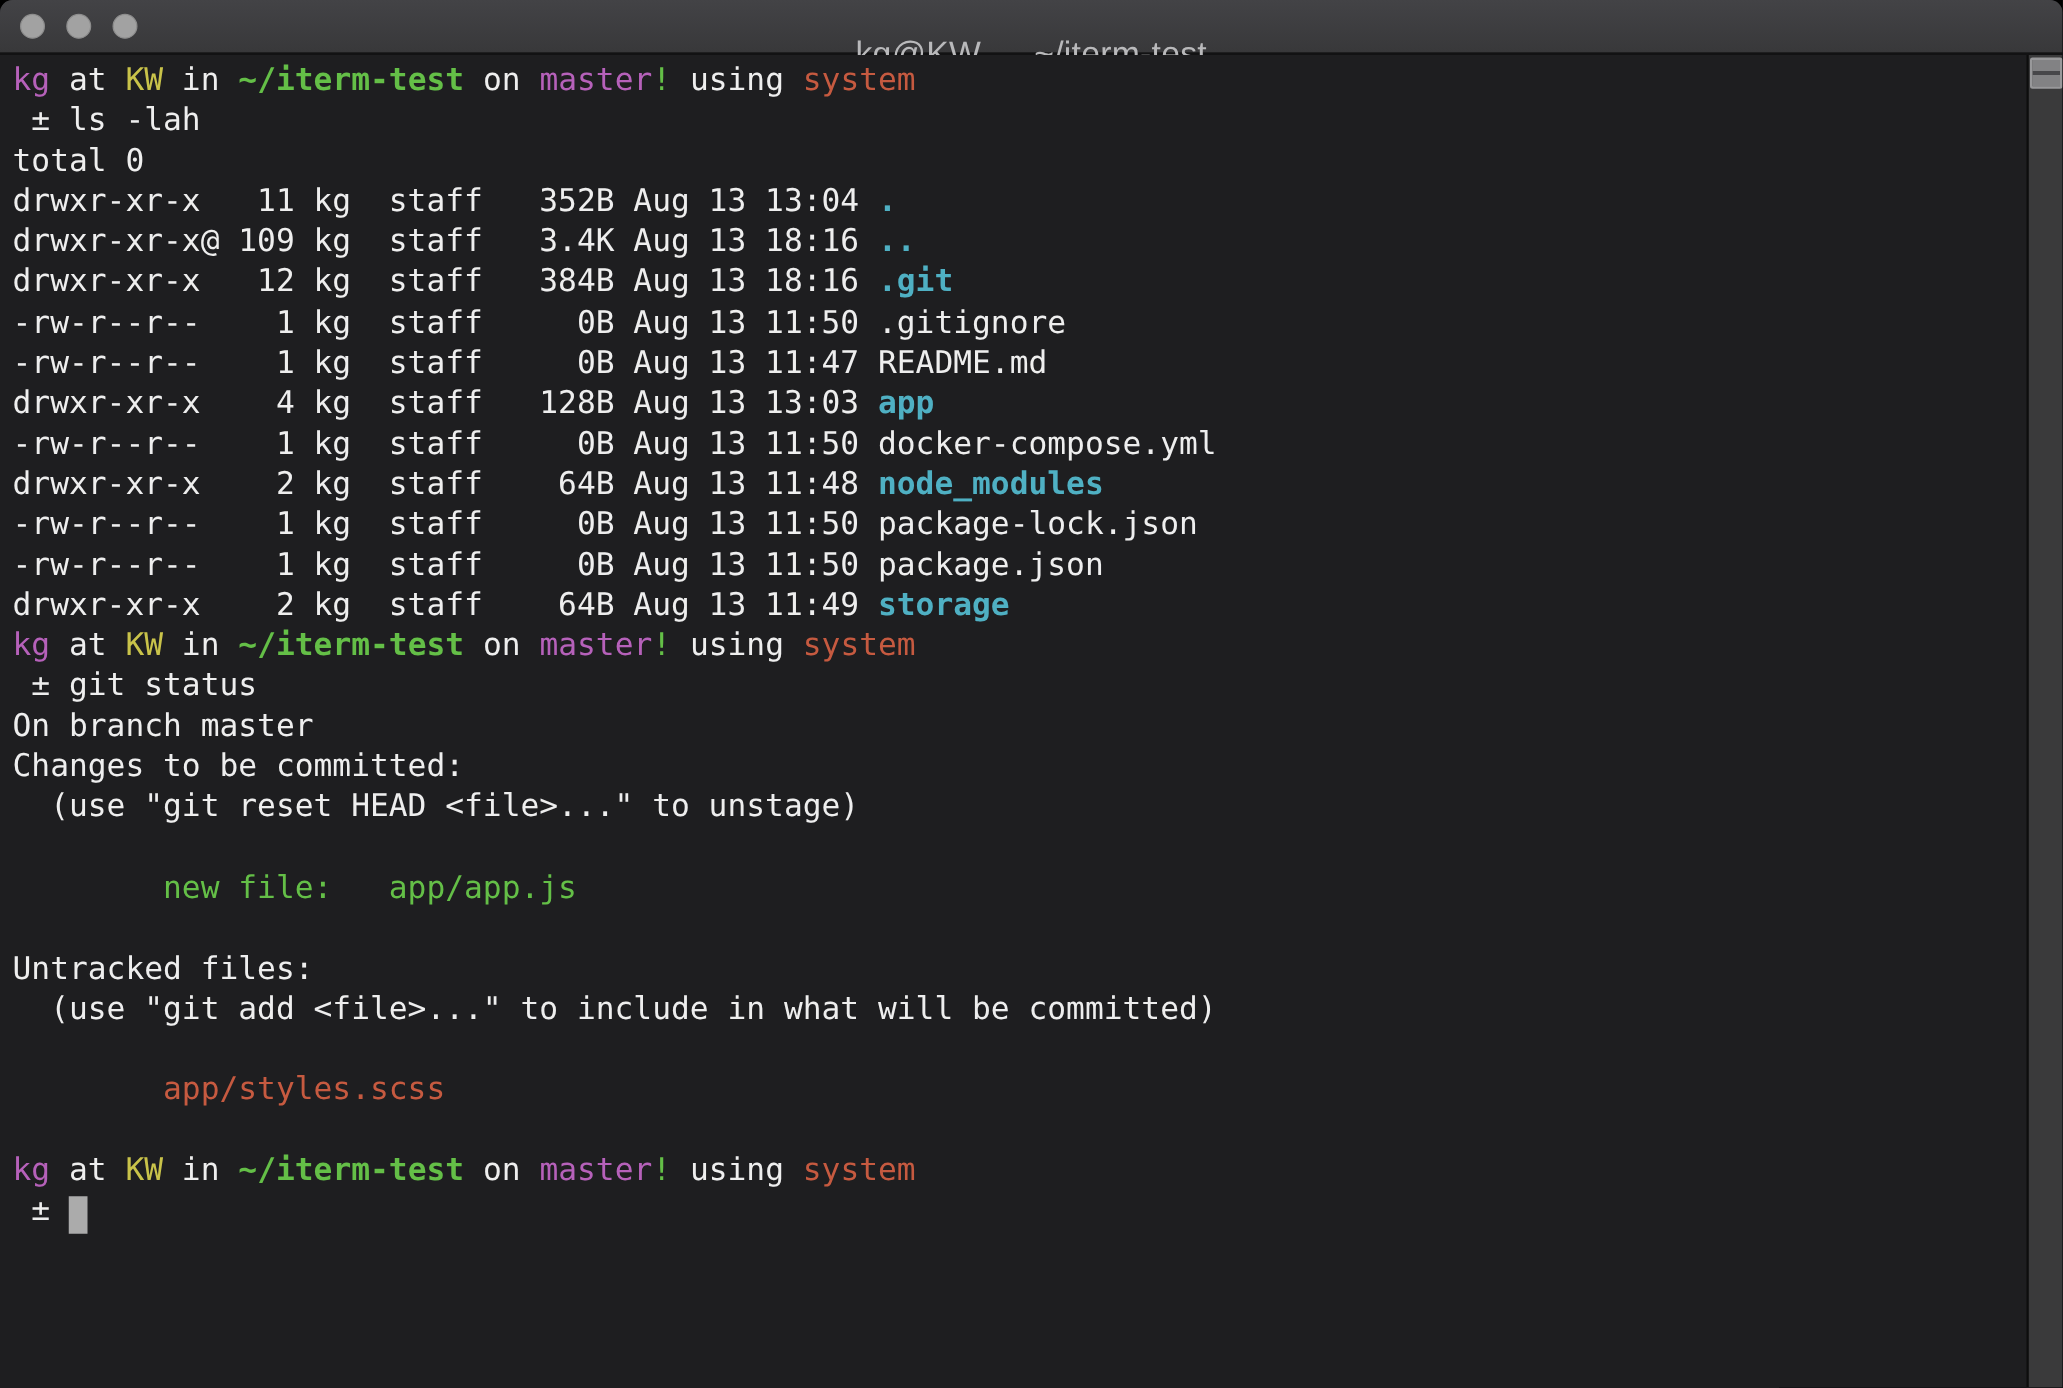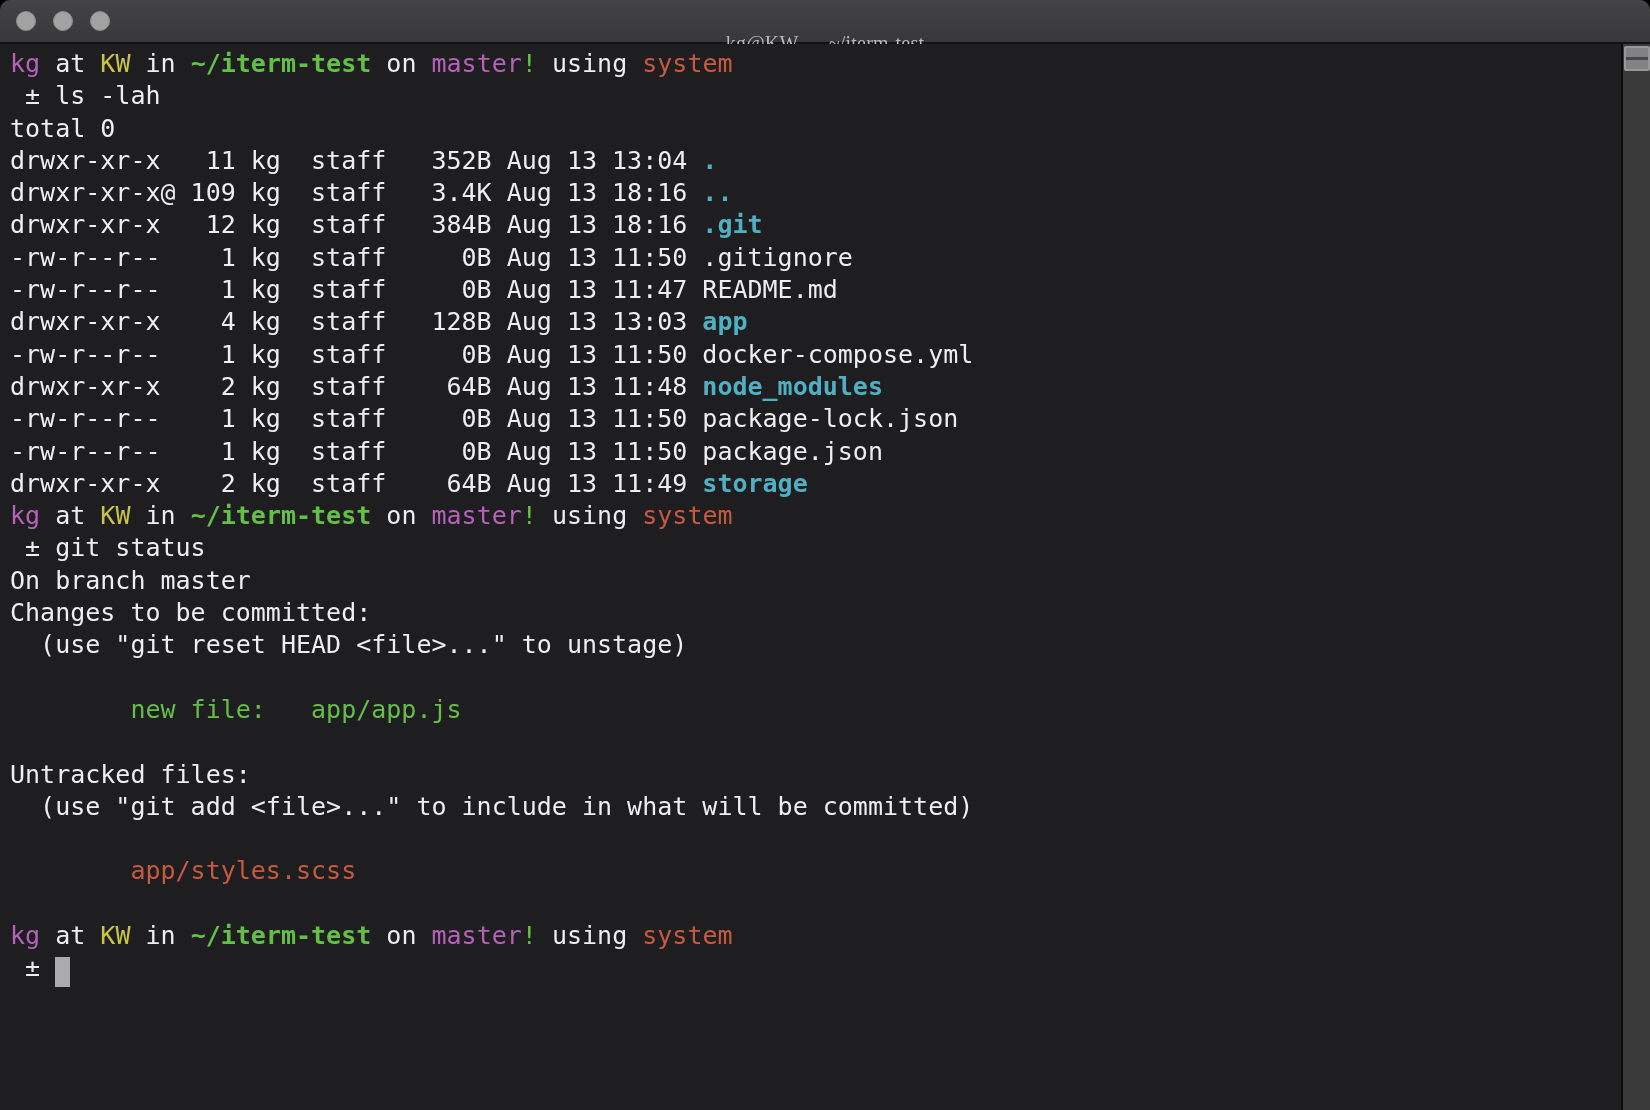--- a/index.html
+++ b/index.html
@@ -8,22 +8,22 @@
     border-radius:10px 10px 0 0;overflow:hidden;background:#1e1e20;
   }
   
   .titlebar{
     position:absolute;top:0;left:0;right:0;height:42px;
     background:linear-gradient(#434346,#38383a);
     border-bottom:2px solid #121213;
     display:flex;align-items:center;justify-content:center;
   }
   .titlebar .title{
-    font-family:Liberation Serif, serif;
-    font-size:20px;color:#b9b9bb;letter-spacing:.2px;margin-top:44px;
+    font-family:Liberation Sans, sans-serif;
+    font-size:27px;color:#b9b9bb;letter-spacing:.2px;margin-top:44px;
   }
   .traffic{position:absolute;left:16px;top:11px;display:flex;gap:17px;}
   .traffic .light{
     width:20px;height:20px;border-radius:50%;
     background:#a2a2a2;border:1px solid #8d8d8d;box-sizing:border-box;
   }
   
   .screen{
     position:absolute;top:44px;left:0;right:29px;bottom:0;
     background:#1e1e20;

